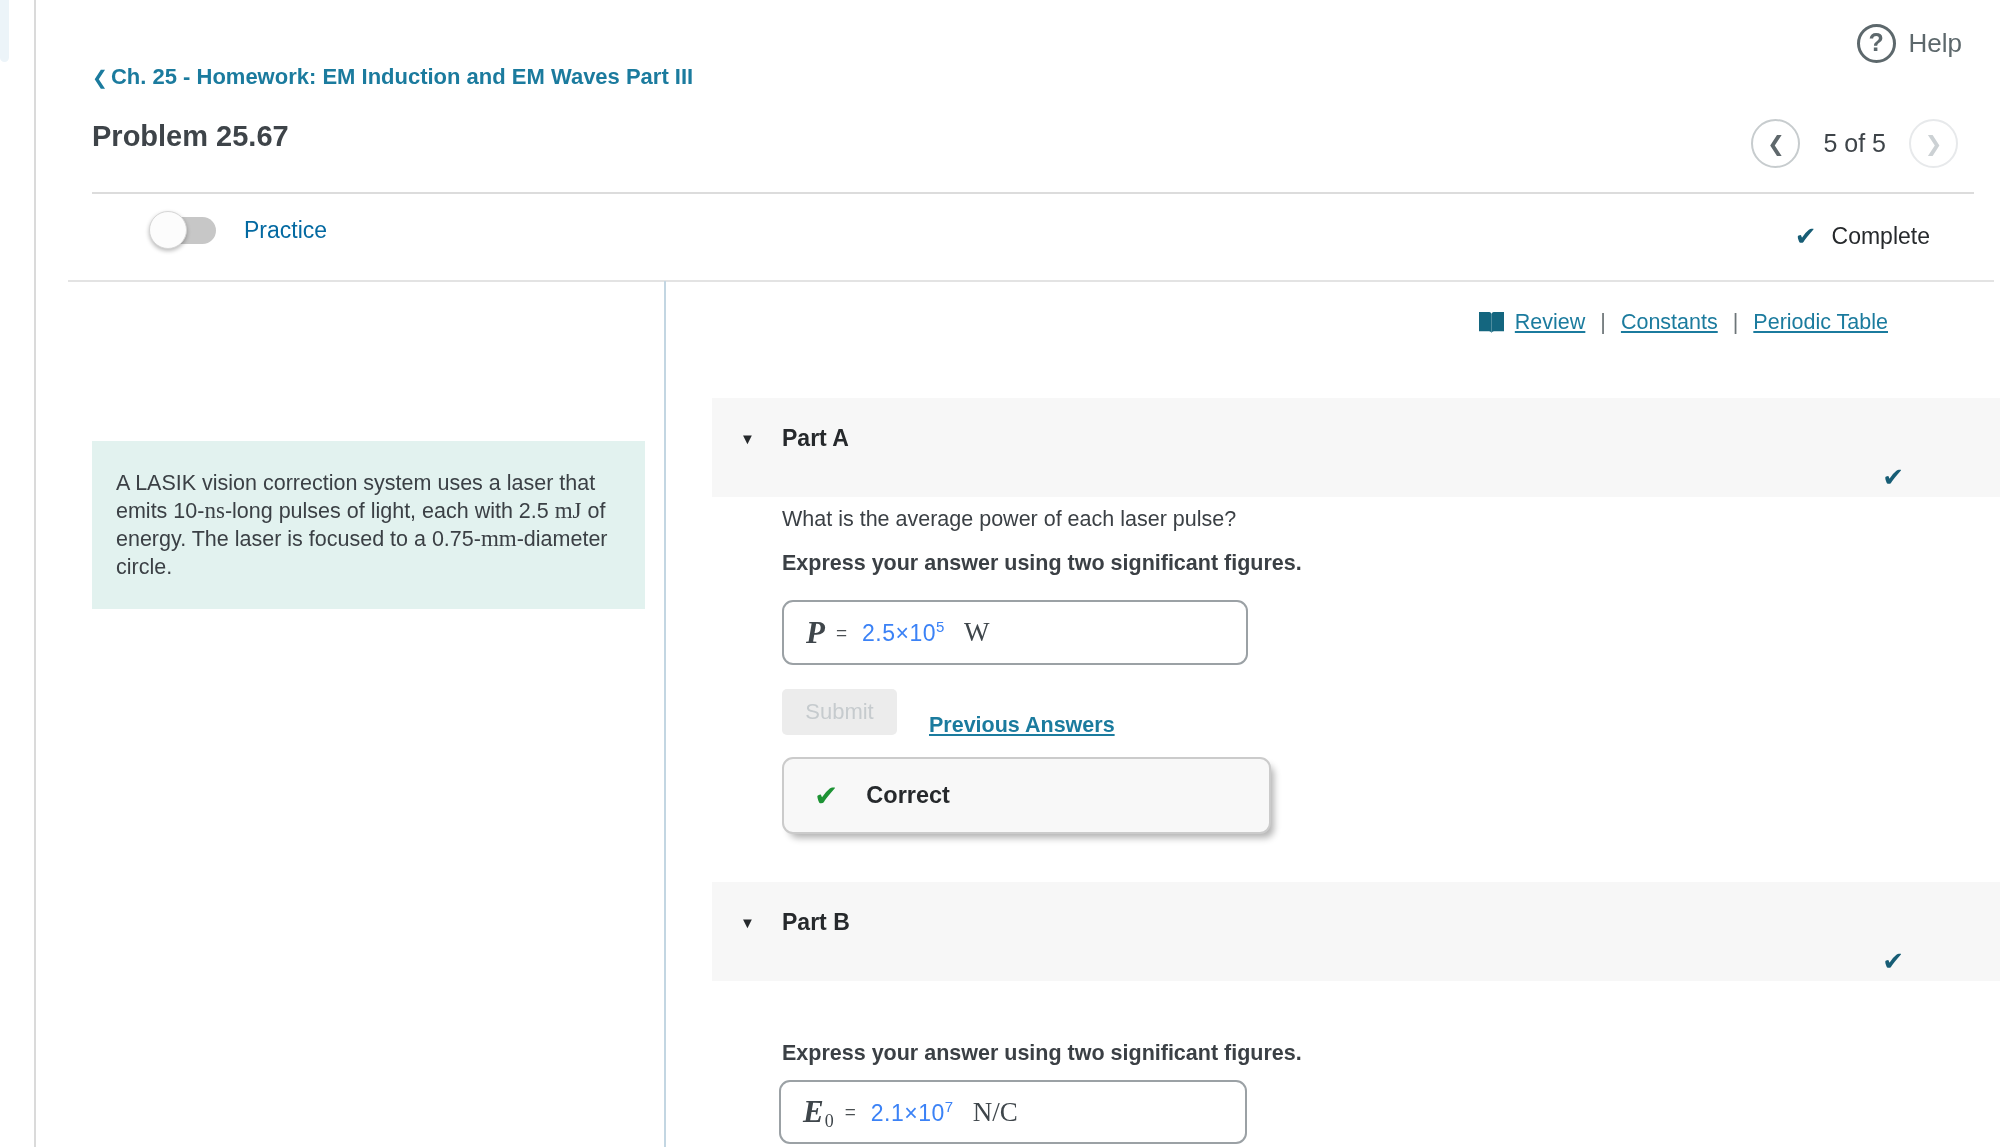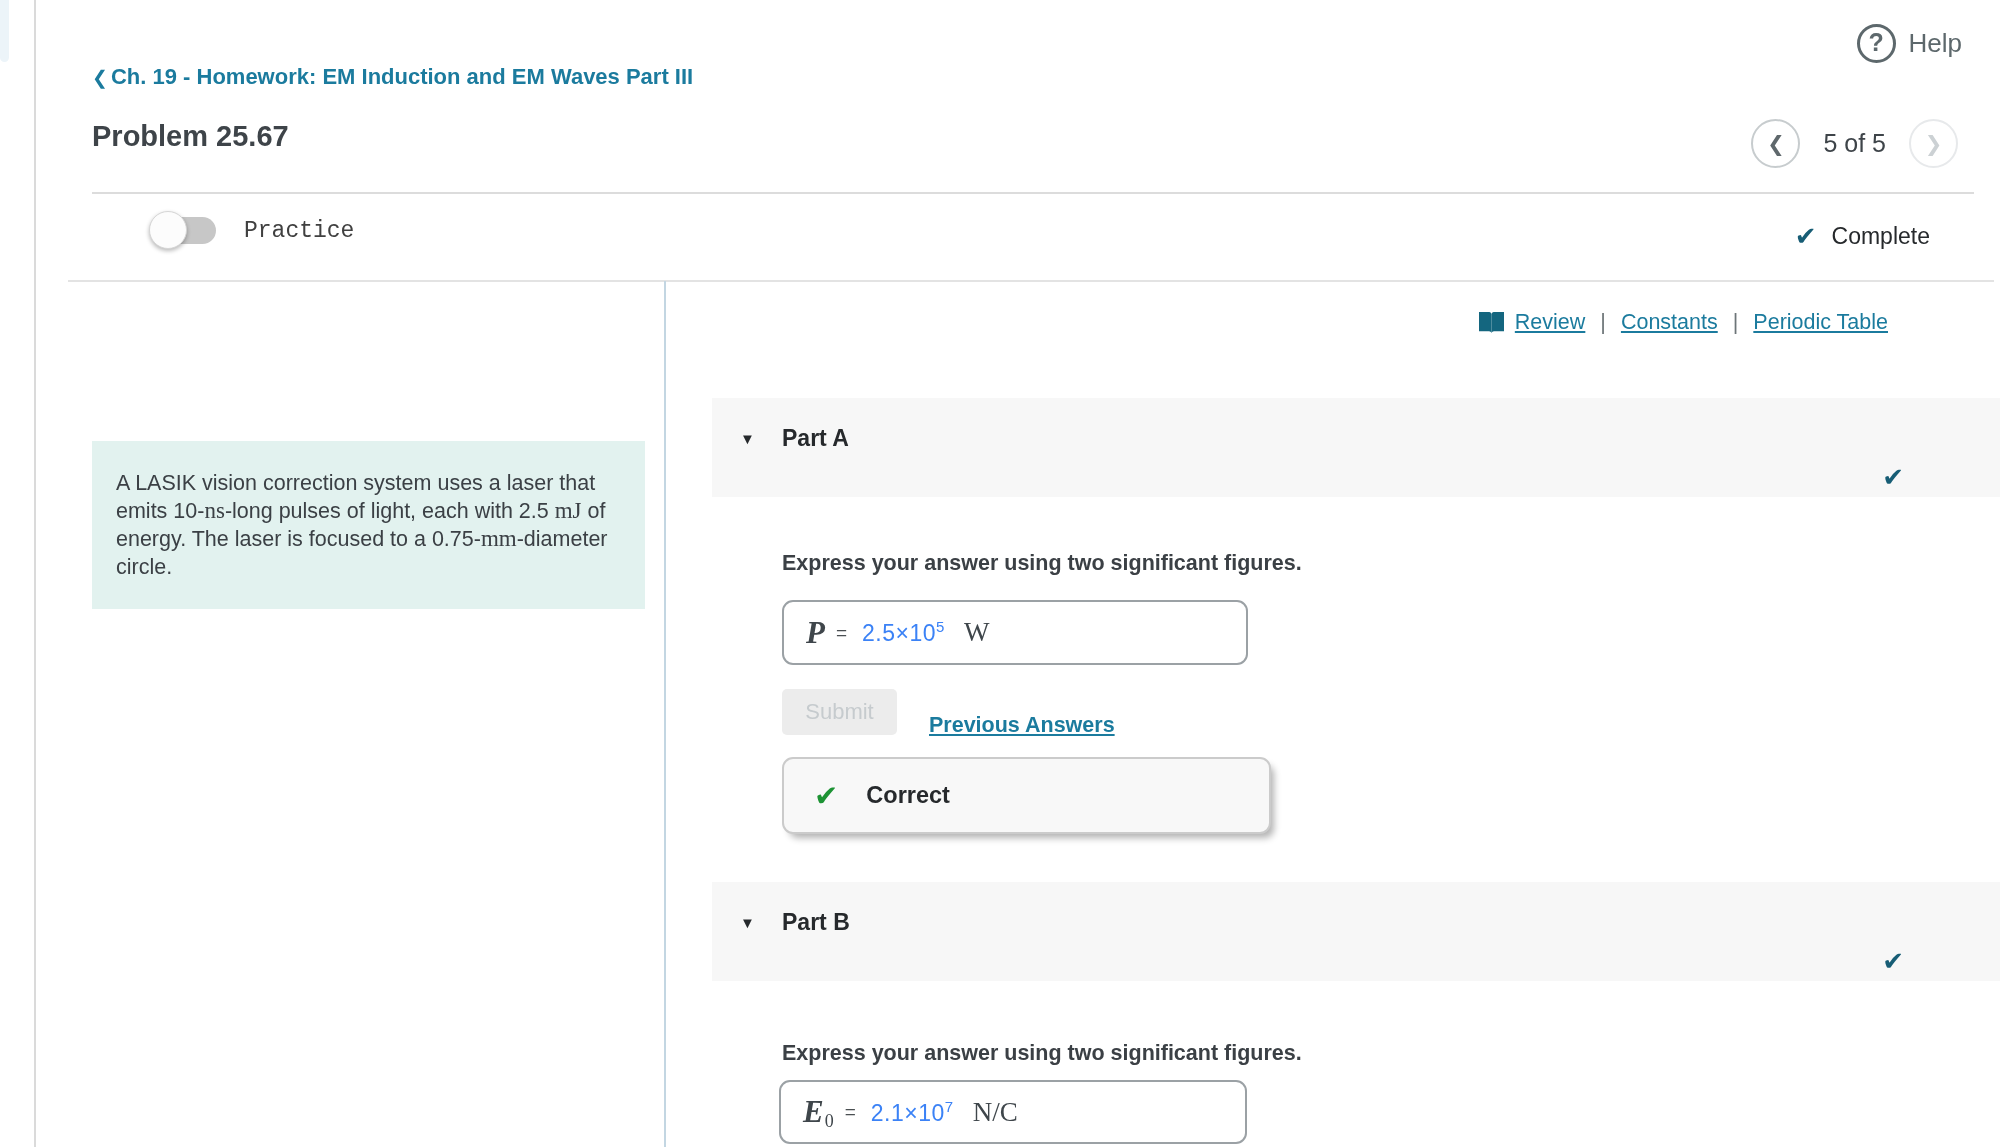--- a/index.html
+++ b/index.html
@@ -41,21 +41,21 @@
   .hr1 { position:absolute; left:92px; right:26px; top:192px; height:2px; background:#dcdcdc; }
   .hr2 { position:absolute; left:68px; right:6px; top:280px; height:2px; background:#e3e3e3; }
   .divider-v { position:absolute; left:664px; top:281px; bottom:0; width:2px; background:#c3d6e2; }
 
   
   .practice { position:absolute; left:152px; top:217px; display:flex; align-items:center; }
   .toggle { position:relative; width:64px; height:27px; background:#c7c7c7; border-radius:14px;
     margin-right:28px; cursor:pointer; }
   .knob { position:absolute; left:-3px; top:-6px; width:38px; height:38px; background:#fcfcfc;
     border:1px solid #d6d6d6; border-radius:50%; box-shadow:0 2px 4px rgba(0,0,0,.28); }
-  .practice-label { font-size:23px; color:#404040;font-family:Liberation Mono, monospace; }
+  .practice-label { font-size:23px; color:#0369a1; }
   .complete { position:absolute; right:70px; top:221px; display:flex; align-items:center; gap:15px;
     font-size:23px; color:#26292c; }
   .check-teal { color:#175d75; font-size:26px; font-weight:bold; }
 
   
   .statement { position:absolute; left:92px; top:441px; width:553px; background:#e2f2ef;
     padding:28px 24px; font-size:21.5px; line-height:28px; color:#3b4045; }
   .statement .serif { font-size:23px;margin-top:48px; }
 
   
@@ -114,21 +114,21 @@
   <div class="edge-strip"></div>
   <div class="page-border"></div>
 
   <div class="help">
     <span class="help-icon">?</span>
     <span>Help</span>
   </div>
 
   <a class="breadcrumb">
     <span class="chev">❮</span>
-    <span>Ch. 19 - Homework: EM Induction and EM Waves Part III</span>
+    <span>Ch. 25 - Homework: EM Induction and EM Waves Part III</span>
   </a>
 
   <div class="problem-title">Problem 25.67</div>
 
   <div class="pager">
     <div class="pager-btn prev">
       <span>❮</span>
     </div>
     <div class="pager-text">5 of 5</div>
     <div class="pager-btn next">
@@ -168,20 +168,21 @@
     <span class="rsep">|</span>
     <a class="rlink">Periodic Table</a>
   </div>
 
   <div class="part-band band-a">
     <span class="tri">▼</span>
     <span class="part-label">Part A</span>
     <span class="band-check check-teal">✔</span>
   </div>
 
+  <div class="question q-a">What is the average power of each laser pulse?</div>
   <div class="instruction i-a">Express your answer using two significant figures.</div>
 
   <div class="answer-box box-a">
     <span class="ans-sym">P</span>
     <span class="ans-eq">=</span>
     <span class="ans-val"><span>2.5×10</span><span class="ans-sup">5</span></span>
     <span class="ans-unit">W</span>
   </div>
 
   <button class="submit-btn">Submit</button>

